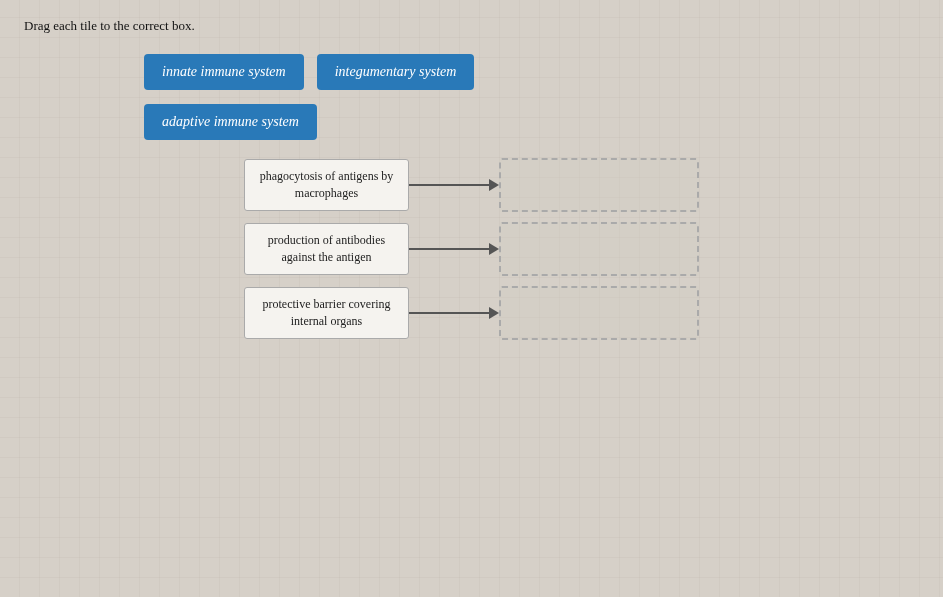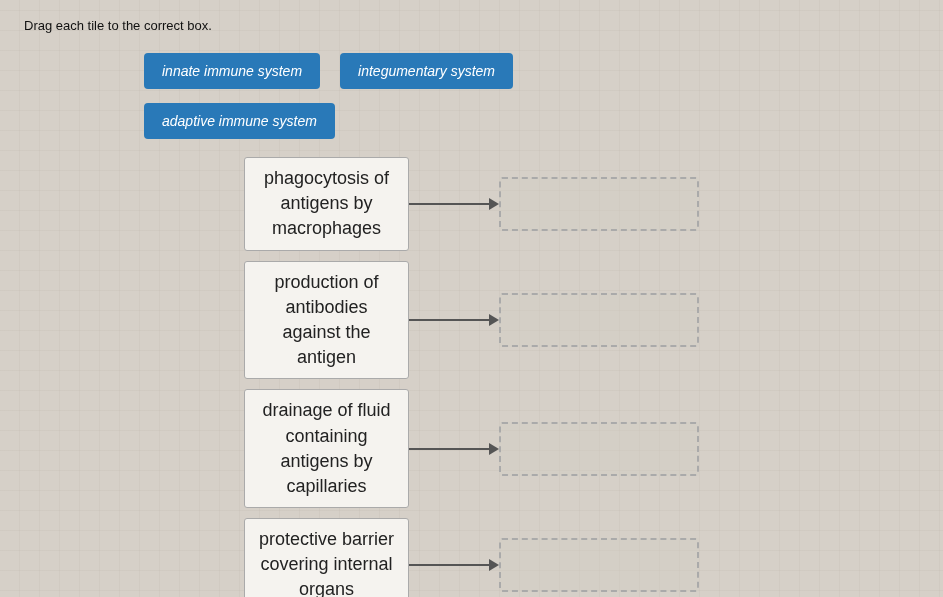--- a/index.html
+++ b/index.html
@@ -1,15 +1,15 @@
 <!DOCTYPE html>
 <html><head>
   <meta charset="utf-8">
   <style>
-    * { box-sizing: border-box; margin: 0; padding: 0; }
+    * { box-sizing: border-box; margin: 0; padding: 0; font-family: Liberation Serif, serif; }
 
     body {
       background-color: #d6d0c8;
       background-image:
         repeating-linear-gradient(0deg, transparent, transparent 19px, rgba(180,170,160,0.3) 20px),
         repeating-linear-gradient(90deg, transparent, transparent 19px, rgba(180,170,160,0.3) 20px);
       font-family: Arial, sans-serif;
       font-size: 13px;
       color: #222;
       width: 943px;
@@ -27,21 +27,21 @@
       margin-bottom: 4px;
     }
 
     .instructions strong {
       font-weight: bold;
     }
 
     .system-tiles {
       display: flex;
       flex-wrap: wrap;
-      gap: 20px;
+      gap: 13px;
       margin-top: 20px;
       margin-bottom: 14px;
       padding-left: 120px;
     }
 
     .tile {
       background-color: #2979b8;
       color: white;
       padding: 10px 18px;
       border-radius: 4px;
@@ -63,21 +63,21 @@
       display: flex;
       align-items: center;
       gap: 0;
     }
 
     .response-box {
       background-color: #f5f3ef;
       border: 1px solid #aaa;
       padding: 8px 12px;
       text-align: center;
-      font-size: 18px;
+      font-size: 12px;
       color: #222;
       min-width: 160px;
       max-width: 165px;
       line-height: 1.4;
       border-radius: 3px;
     }
 
     .arrow-line {
       display: flex;
       align-items: center;
@@ -135,28 +135,20 @@
 
   <div class="match-row">
     <div class="response-box">production of antibodies against the antigen</div>
     <div class="arrow-line">
       <div class="line"></div>
       <div class="arrowhead"></div>
     </div>
     <div class="drop-box"></div>
   </div>
 
-  <div class="match-row">
-    <div class="response-box">drainage of fluid containing antigens by capillaries</div>
-    <div class="arrow-line">
-      <div class="line"></div>
-      <div class="arrowhead"></div>
-    </div>
-    <div class="drop-box"></div>
-  </div>
 
   <div class="match-row">
     <div class="response-box">protective barrier covering internal organs</div>
     <div class="arrow-line">
       <div class="line"></div>
       <div class="arrowhead"></div>
     </div>
     <div class="drop-box"></div>
   </div>
 

